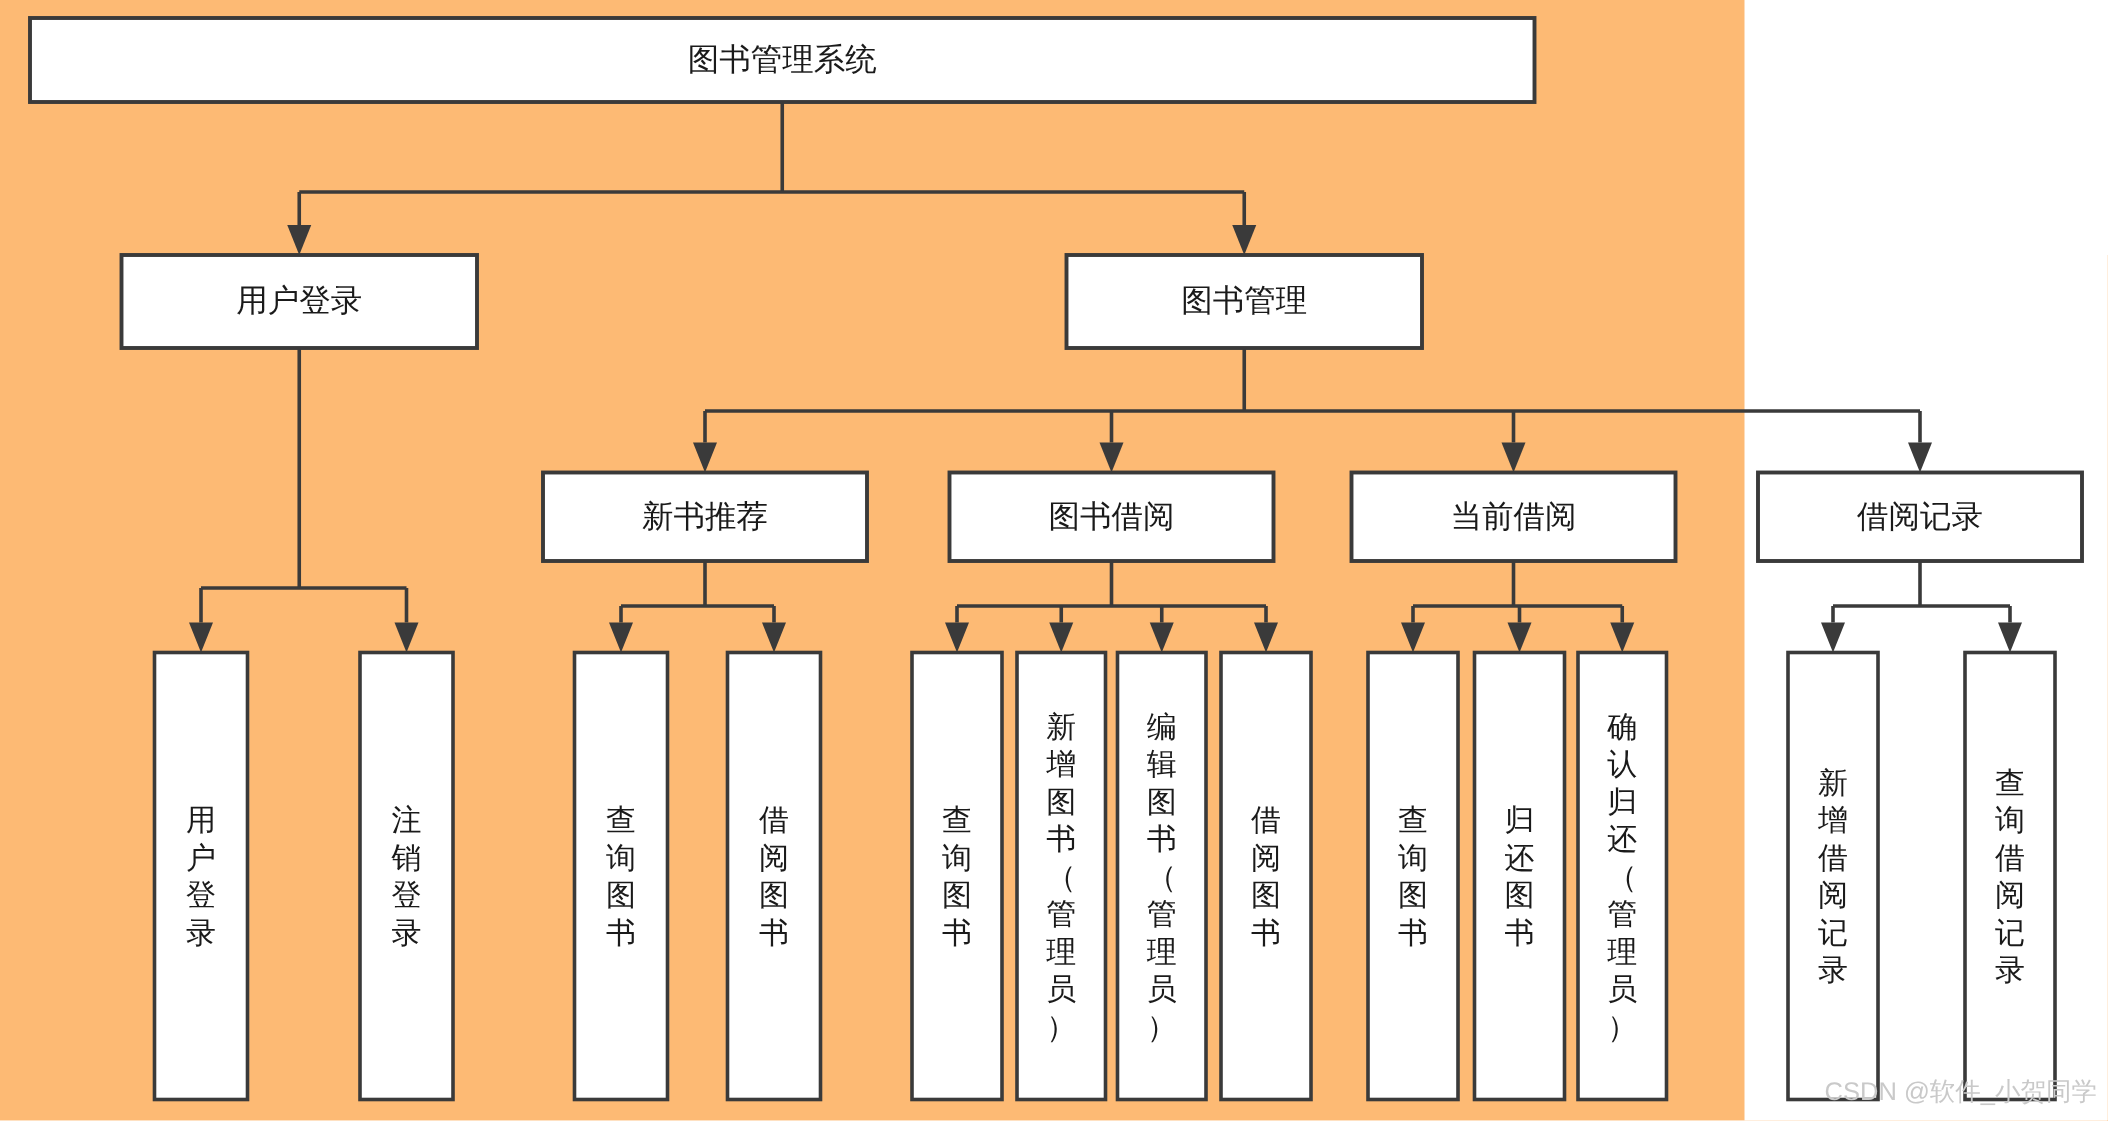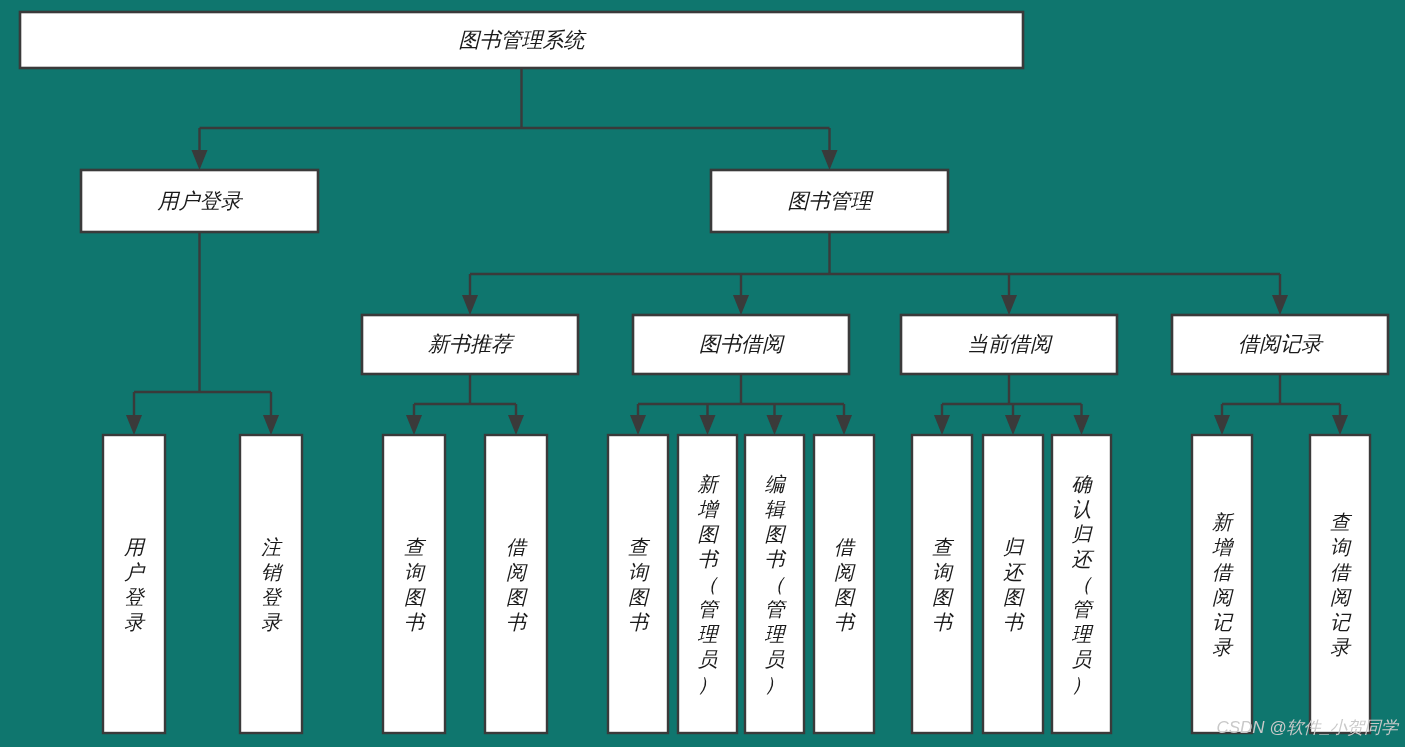--- a/index.html
+++ b/index.html
@@ -9,24 +9,23 @@
     background: #ffffff;
   }
   body {
     width: 1405px;
     height: 747px;
     font-family: "Liberation Sans", "DejaVu Sans", sans-serif;
     overflow: hidden;
   }
   #diagram-root {
     position: relative;
-    width: 1405px;
+    width: 1163px;
     height: 747px;
-    background: #0f766e;
-    font-style: italic;
+    background: #fdba74;
   }
   svg.diagram-canvas {
     position: absolute;
     left: 0;
     top: 0;
     width: 1405px;
     height: 747px;
     display: block;
   }
   .node-box {

